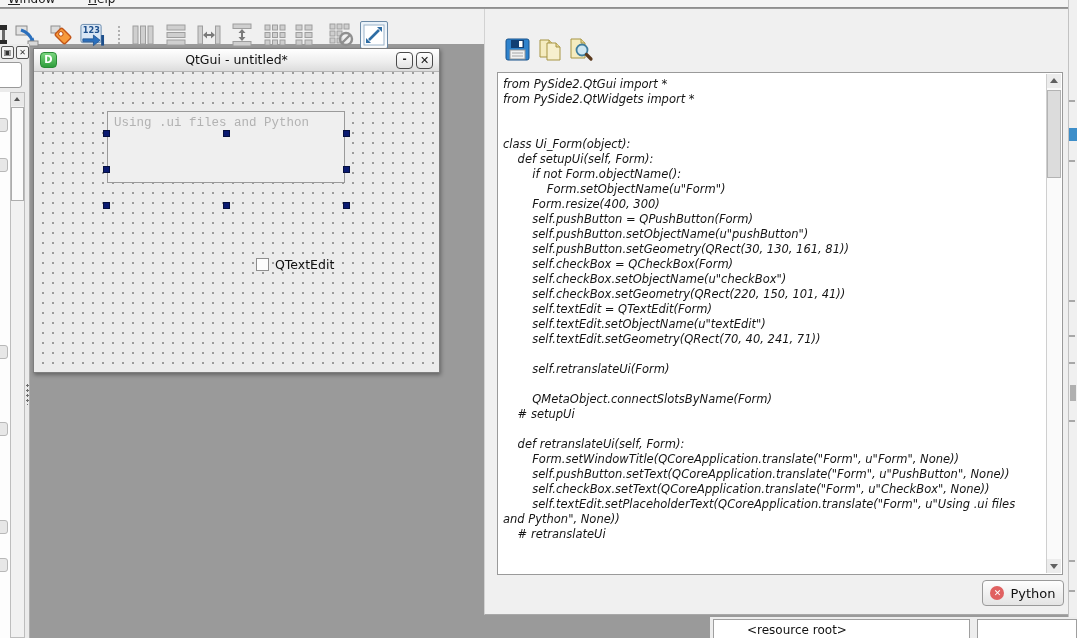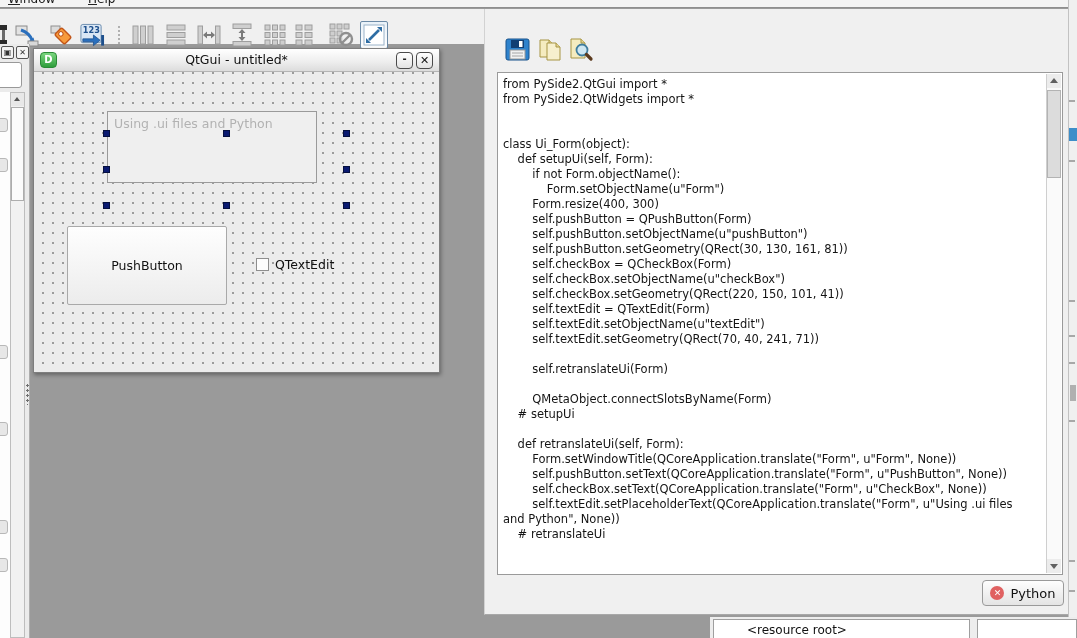--- a/index.html
+++ b/index.html
@@ -38,33 +38,33 @@
   #form-icon { position:absolute; left:6px; top:3px; width:17px; height:16px; border-radius:4px; background:linear-gradient(#7bd67f,#2f9e3c); border:1px solid #2b8b36; color:#fff; font-size:10px; font-weight:bold; text-align:center; line-height:14px; }
   #form-title { position:absolute; left:0; top:3px; width:100%; text-align:center; font-size:12.5px; color:#111; }
   .cap-btn { position:absolute; top:3px; width:17px; height:17px; border:1.5px solid #4a4a4a; border-radius:4px; background:linear-gradient(#ffffff,#e3e3e3); text-align:center; }
   #btn-min  { left:362px; font-size:10px; line-height:12px; font-weight:bold; color:#222; }
   #btn-close{ left:382px; font-size:11px; line-height:15px; font-weight:bold; color:#111; }
   #form-canvas { position:absolute; left:0; top:23px; width:405px; height:300px;
           background-color:#ececec;
           background-image:radial-gradient(circle,#9c9c9c 0.8px,transparent 1px);
           background-size:10px 10px; background-position:4px 6px; }
 
-  #textedit { position:absolute; left:73px; top:39px; width:210px; height:72px; background:#efefef; border:1px solid #9a9a9a; }
+  #textedit { position:absolute; left:73px; top:39px; width:238px; height:72px; background:#efefef; border:1px solid #9a9a9a;font-family:Liberation Mono, monospace; }
   #textedit-ph { position:absolute; left:6px; top:4px; font-size:12.5px; color:#b2b2b2; }
   .handle { position:absolute; width:7px; height:7px; background:#0a1a70; border:1px solid #05103f; }
 
   #pushbutton { position:absolute; left:33px; top:154px; width:160px; height:79px; background:linear-gradient(#fefefe,#ececec); border:1px solid #a9a9a9; border-radius:2px; display:flex; align-items:center; justify-content:center; font-size:12.5px; color:#111; }
   #checkbox { position:absolute; left:222px; top:185px; display:flex; align-items:center; gap:6px; }
   #checkbox-ind { width:13px; height:13px; background:#fdfdfd; border:1px solid #8e8e8e; }
   #checkbox-label { font-size:12.5px; color:#111; }
 
   
   #code-dialog { left:484px; top:9px; width:584px; height:606px; background:#f0f0f0; border-left:1px solid #d2d2d2; border-bottom:1px solid #a8a8a8; }
   .dlg-tbtn { position:absolute; top:28px; width:25px; height:25px; }
-  #code-area { position:absolute; left:12px; top:63px; width:566px; height:503px; background:#ffffff; border:1px solid #9a9a9a; overflow:hidden; }
+  #code-area { position:absolute; left:12px; top:63px; width:566px; height:503px; background:#ffffff; border:1px solid #9a9a9a; overflow:hidden;font-style:italic; }
   #code-text { position:absolute; left:5px; top:4px; right:20px; font-family:"DejaVu Sans","Liberation Sans",sans-serif; font-size:11.5px; line-height:15px; white-space:pre; color:#141414; }
   #code-scrollbar { position:absolute; top:1px; right:1px; width:15px; bottom:1px; background:#fafafa; border-left:1px solid #cfcfcf; }
   .sb-btn { position:absolute; left:0; width:14px; height:14px; background:#ececec; }
   .sb-btn.up{ top:0; } .sb-btn.down{ bottom:0; }
   .sb-btn.up:after { content:""; position:absolute; left:3px; top:4px; border:4px solid transparent; border-bottom:5px solid #606060; border-top:none; }
   .sb-btn.down:after { content:""; position:absolute; left:3px; top:5px; border:4px solid transparent; border-top:5px solid #606060; border-bottom:none; }
   #code-thumb { position:absolute; left:0; top:16px; width:14px; height:88px; background:#dcdcdc; border:1px solid #b3b3b3; }
   #close-button { position:absolute; left:497px; top:571px; width:82px; height:26px; border:1px solid #9a9a9a; border-radius:4px; background:linear-gradient(#fefefe,#e4e4e4); display:flex; align-items:center; justify-content:center; gap:6px; font-size:13px; color:#111; }
   #close-x { width:14px; height:14px; border-radius:50%; background:#e06161; color:#fff; font-size:9px; font-weight:bold; text-align:center; line-height:14px; }
 
@@ -249,21 +249,20 @@
 
     <div class="handle" style="left:69px;  top:58px;"></div>
     <div class="handle" style="left:189px; top:58px;"></div>
     <div class="handle" style="left:309px; top:58px;"></div>
     <div class="handle" style="left:69px;  top:94px;"></div>
     <div class="handle" style="left:309px; top:94px;"></div>
     <div class="handle" style="left:69px;  top:130px;"></div>
     <div class="handle" style="left:189px; top:130px;"></div>
     <div class="handle" style="left:309px; top:130px;"></div>
 
-    <div id="pushbutton">PushButton</div>
     <div id="checkbox">
       <div id="checkbox-ind"></div>
       <div id="checkbox-label">QTextEdit</div>
     </div>
   </div>
 </div>
 
 <div class="abs" id="code-dialog">
   <div class="dlg-tbtn" style="left:20px;">
     <svg width="25" height="25" viewBox="0 0 25 25">

